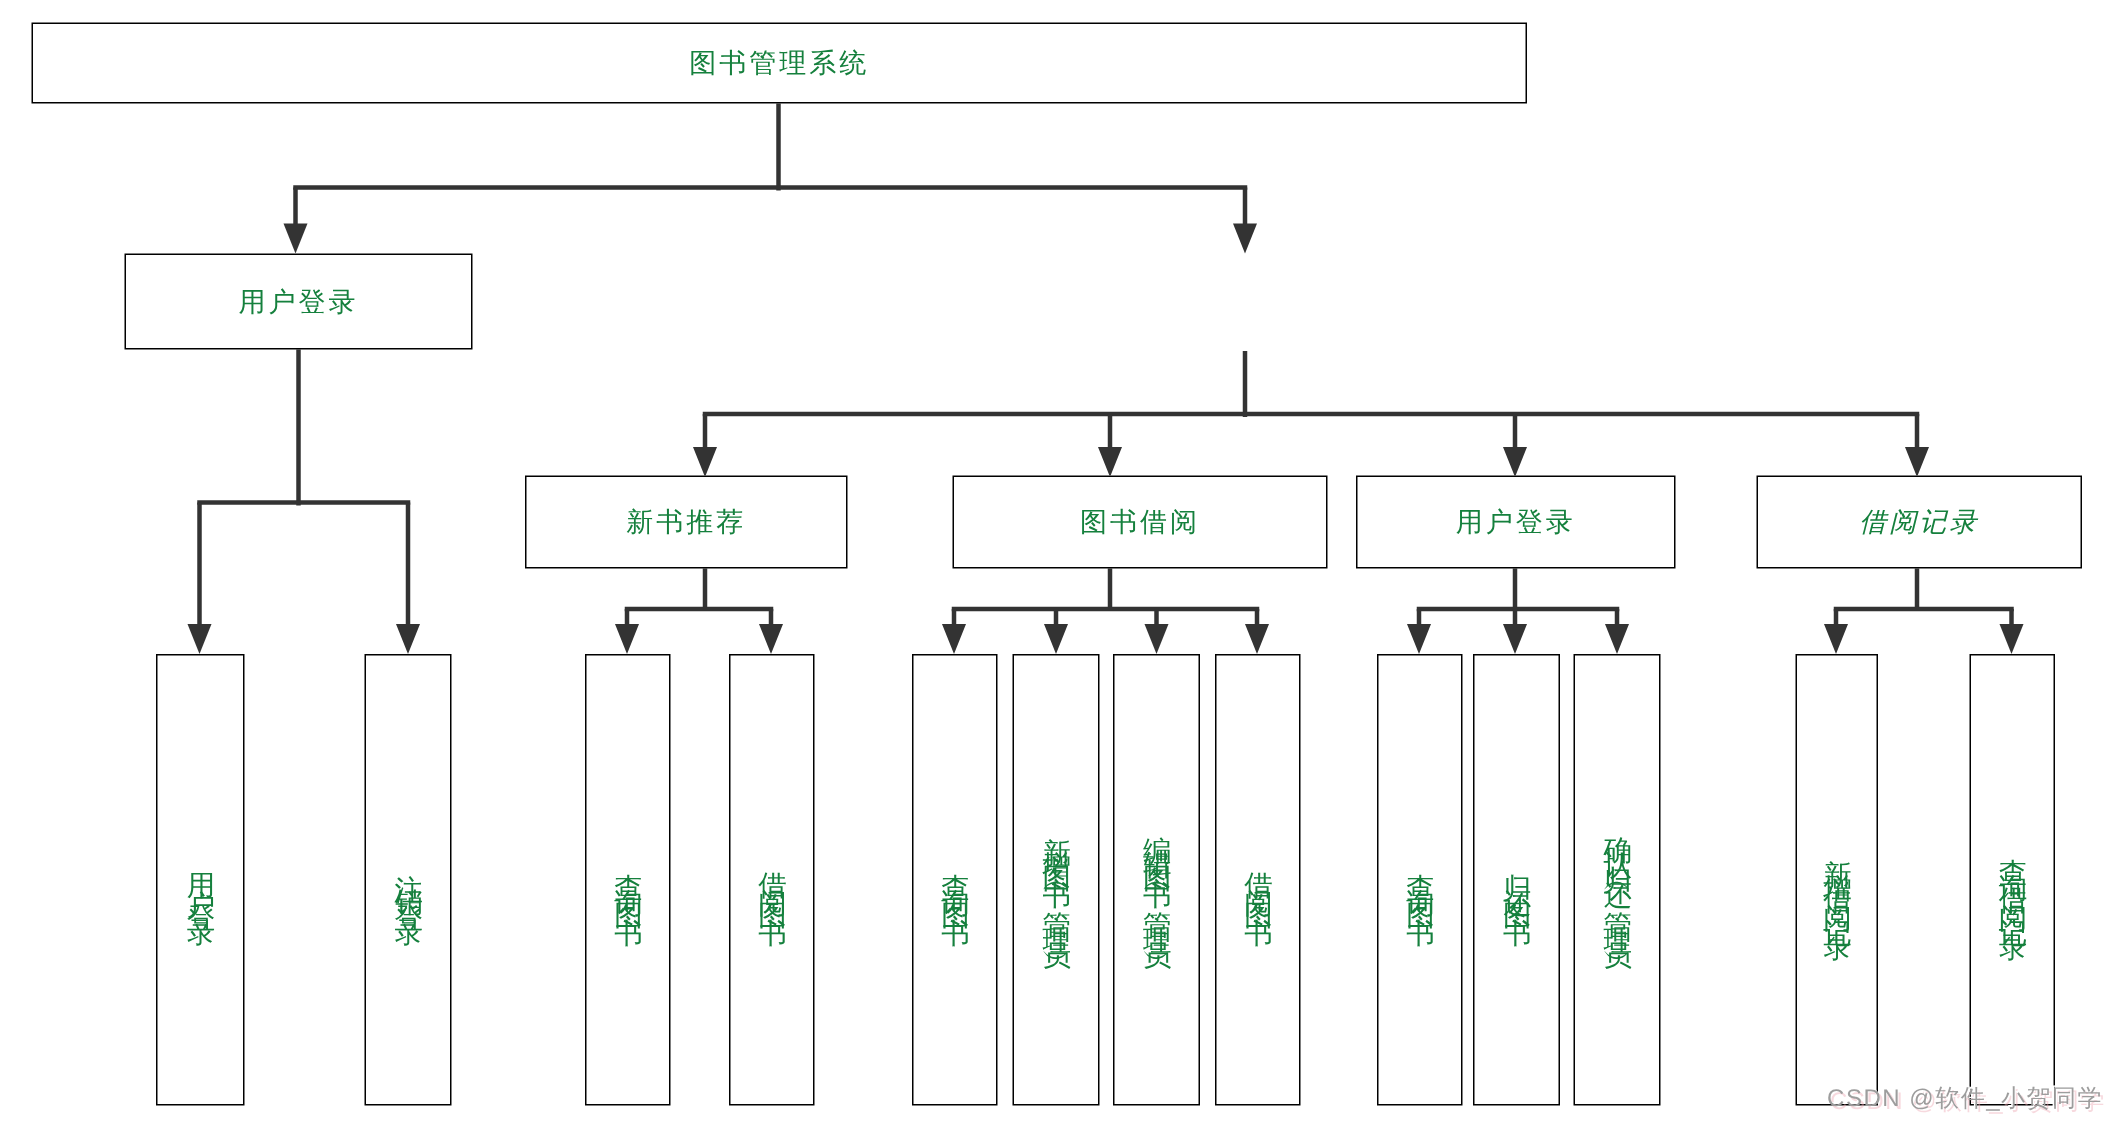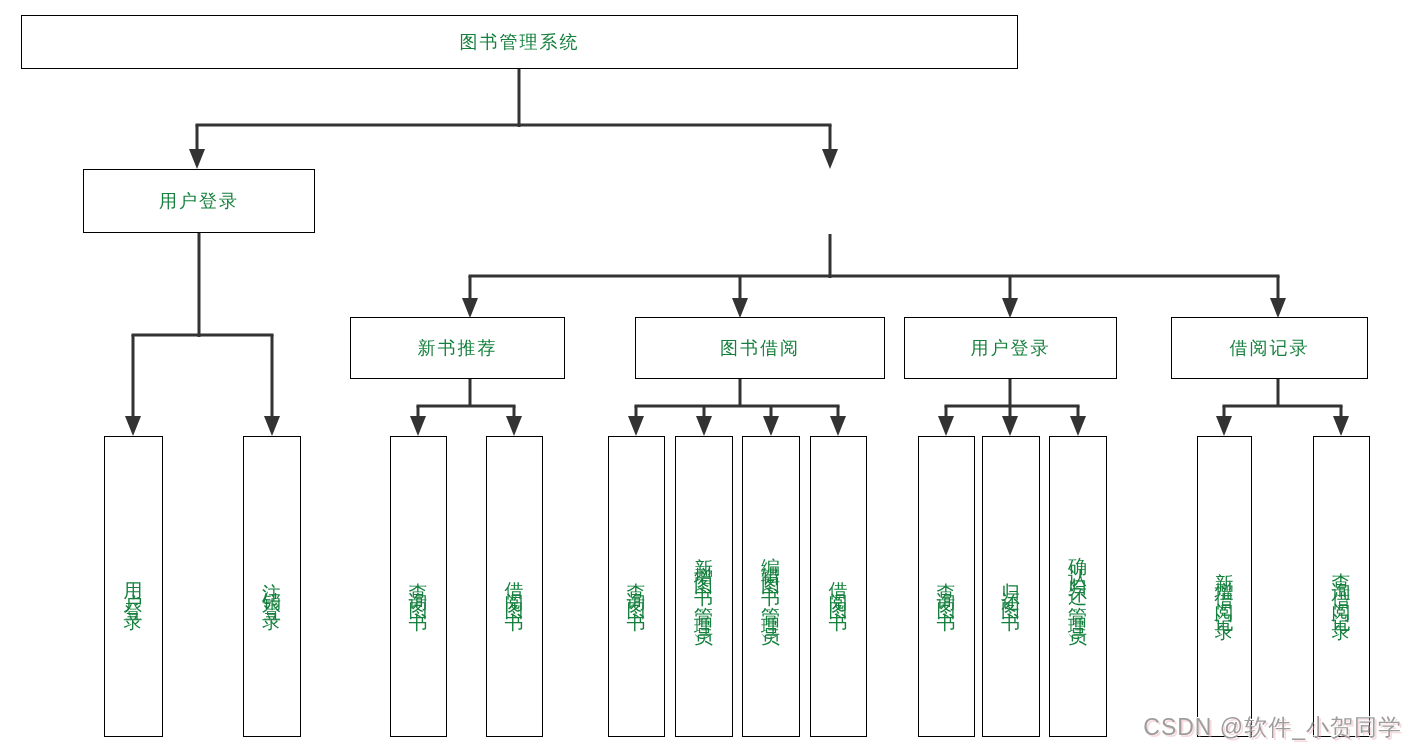--- a/index.html
+++ b/index.html
@@ -35,21 +35,21 @@
     writing-mode: vertical-rl;
     text-orientation: mixed;
     font-size: 19px;
     line-height: 1;
     letter-spacing: 10px;
   }
   .watermark {
     position: absolute;
     right: 3px;
     bottom: 4px;
-    font-size: 23px;
+    font-size: 16px;
     letter-spacing: 1px;
     color: #9d9d9d;
     z-index: 5;
     white-space: nowrap;
     text-shadow: -1px -1px 0 #ffffff, 2px 2px 0 rgba(238, 170, 182, 0.45);
   }
 </style>
 </head>
 <body>
 
@@ -117,21 +117,21 @@
       <polygon points="1333,416 1349,416 1341,436"></polygon>
   </svg>
 
   <div class="node h" style="left:21px; top:15px; width:997px; height:54px;">图书管理系统</div>
 
   <div class="node h" style="left:83px; top:169px; width:232px; height:64px;">用户登录</div>
 
   <div class="node h" style="left:350px; top:317px; width:215px; height:62px;">新书推荐</div>
   <div class="node h" style="left:635px; top:317px; width:250px; height:62px;">图书借阅</div>
   <div class="node h" style="left:904px; top:317px; width:213px; height:62px;">用户登录</div>
-  <div class="node h" style="left:1171px; top:317px; width:197px; height:62px;">借阅记录</div>
+  <div class="node h" style="left:1171px; top:317px; width:217px; height:62px;font-style:italic;">借阅记录</div>
 
   <div class="node v" style="left:104px; top:436px; width:59px; height:301px;">
     <span>用户登录</span>
   </div>
   <div class="node v" style="left:243px; top:436px; width:58px; height:301px;">
     <span>注销登录</span>
   </div>
 
   <div class="node v" style="left:390px; top:436px; width:57px; height:301px;">
     <span>查询图书</span>

